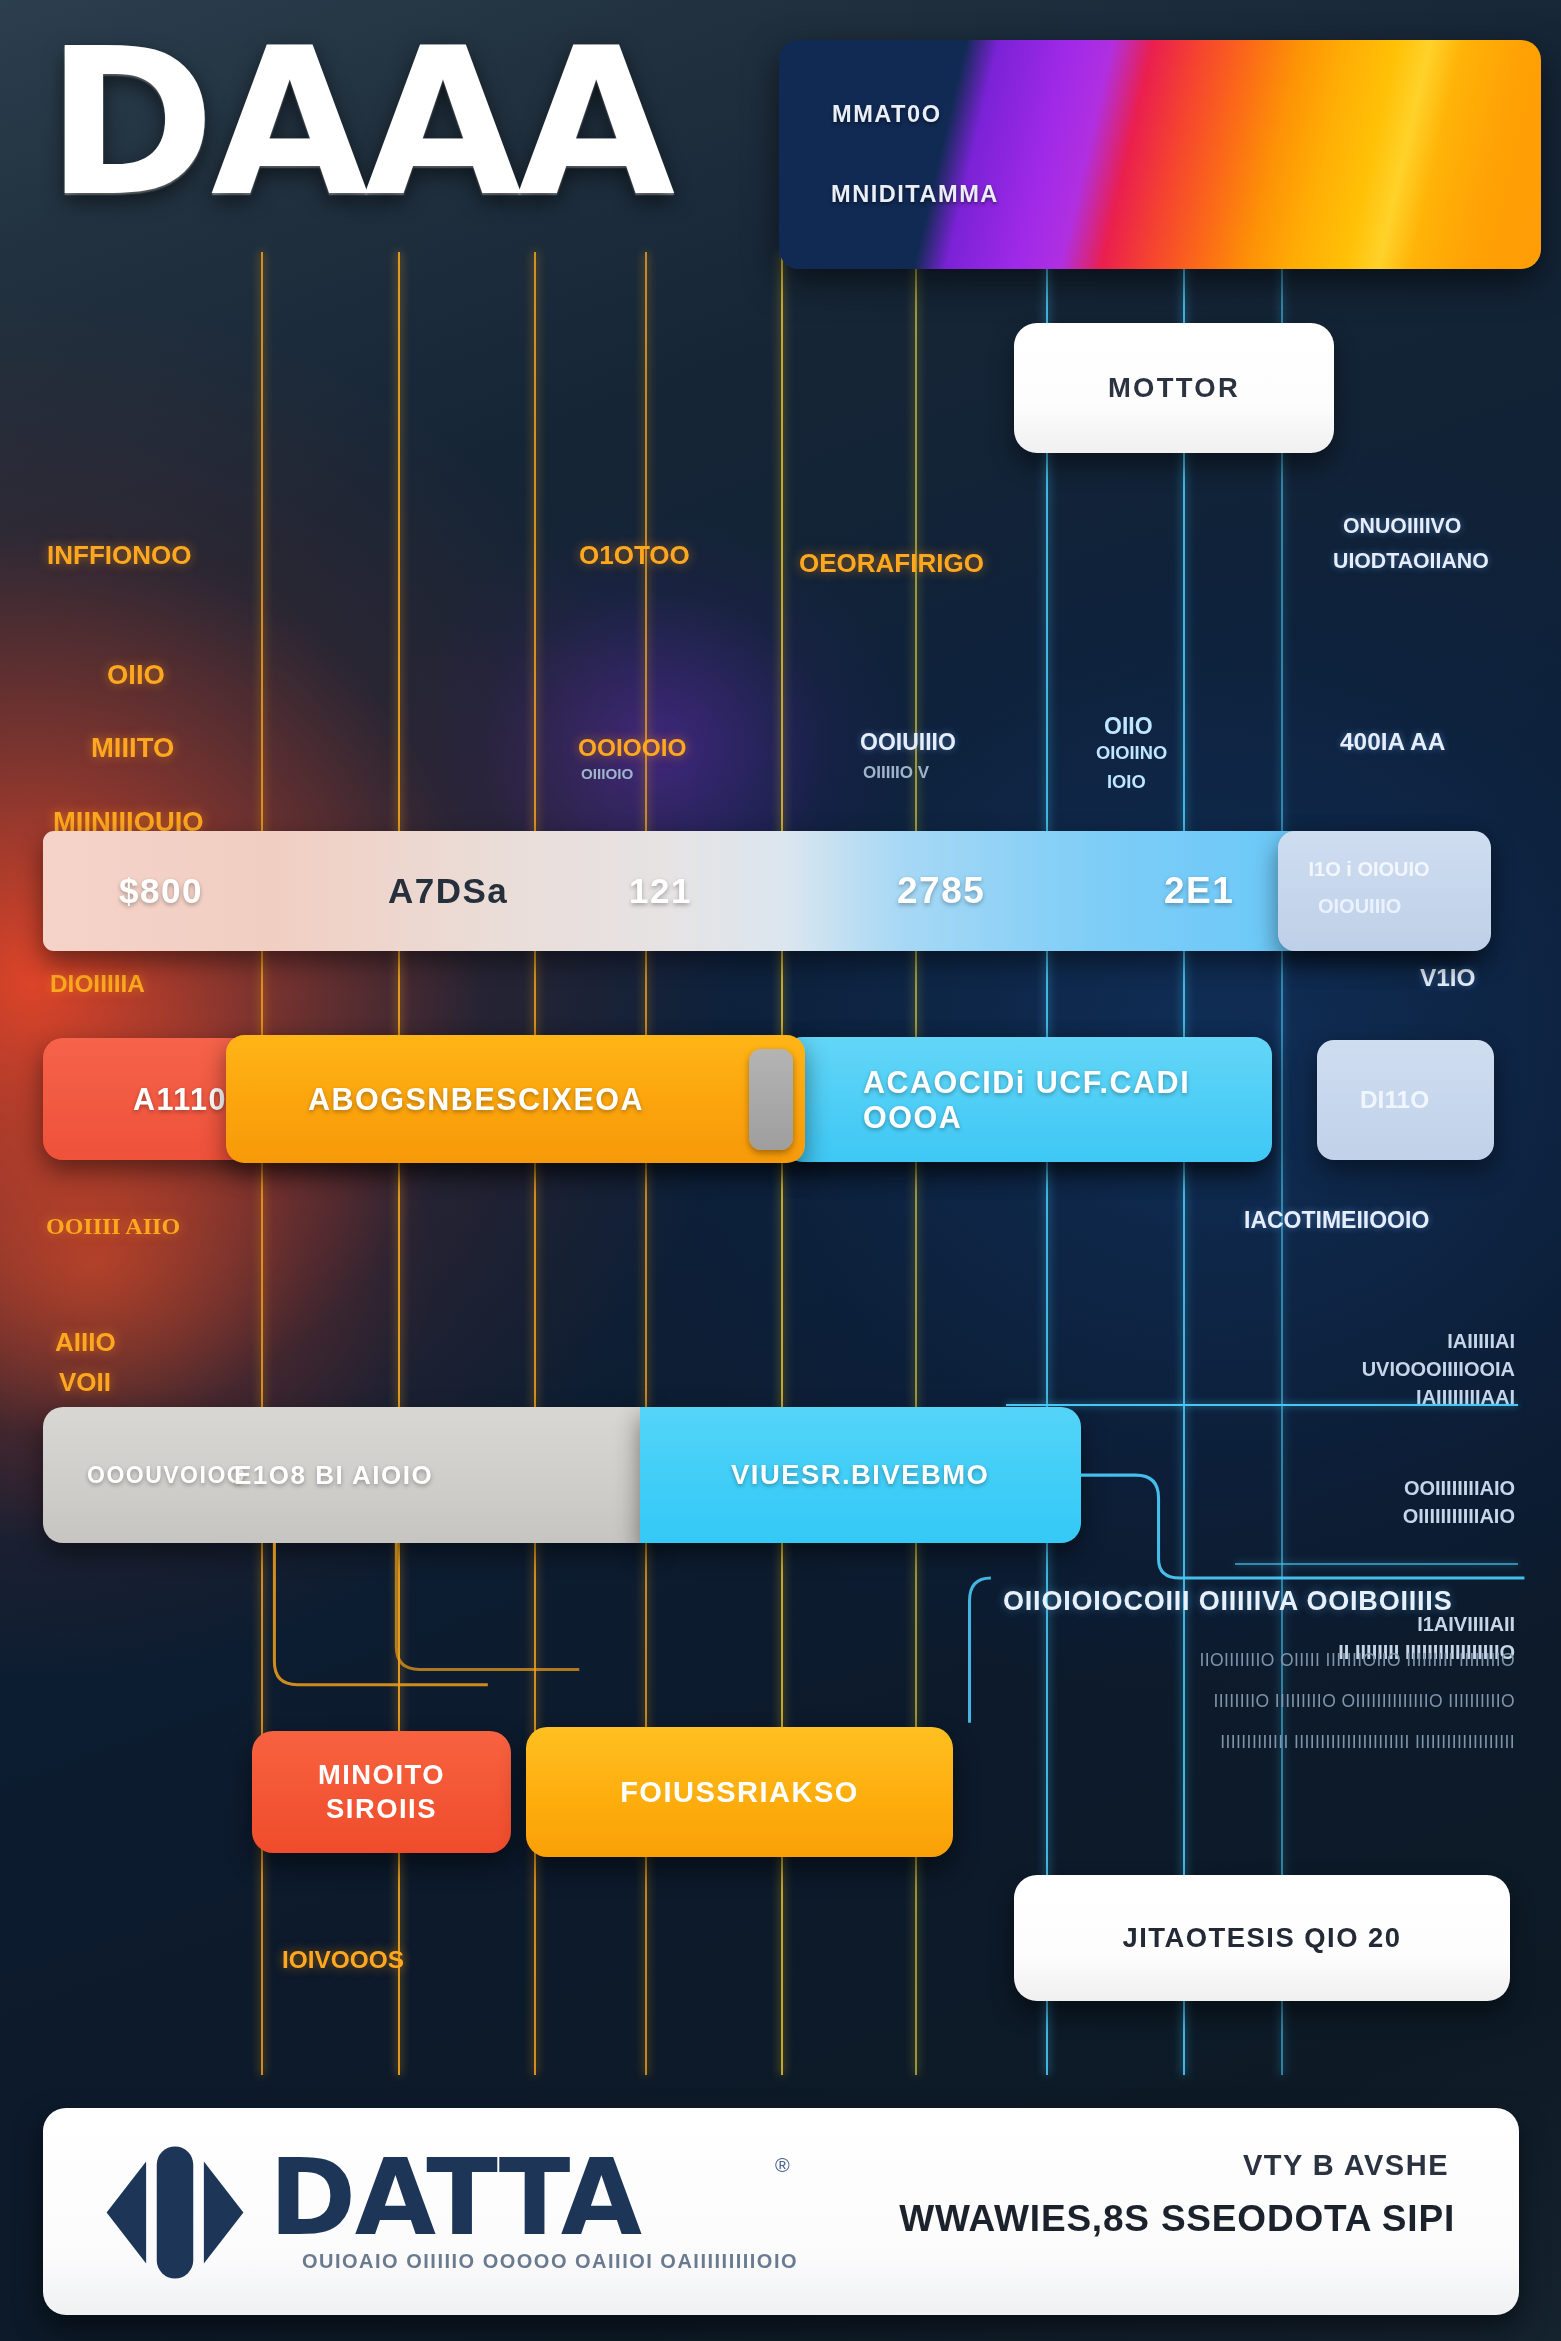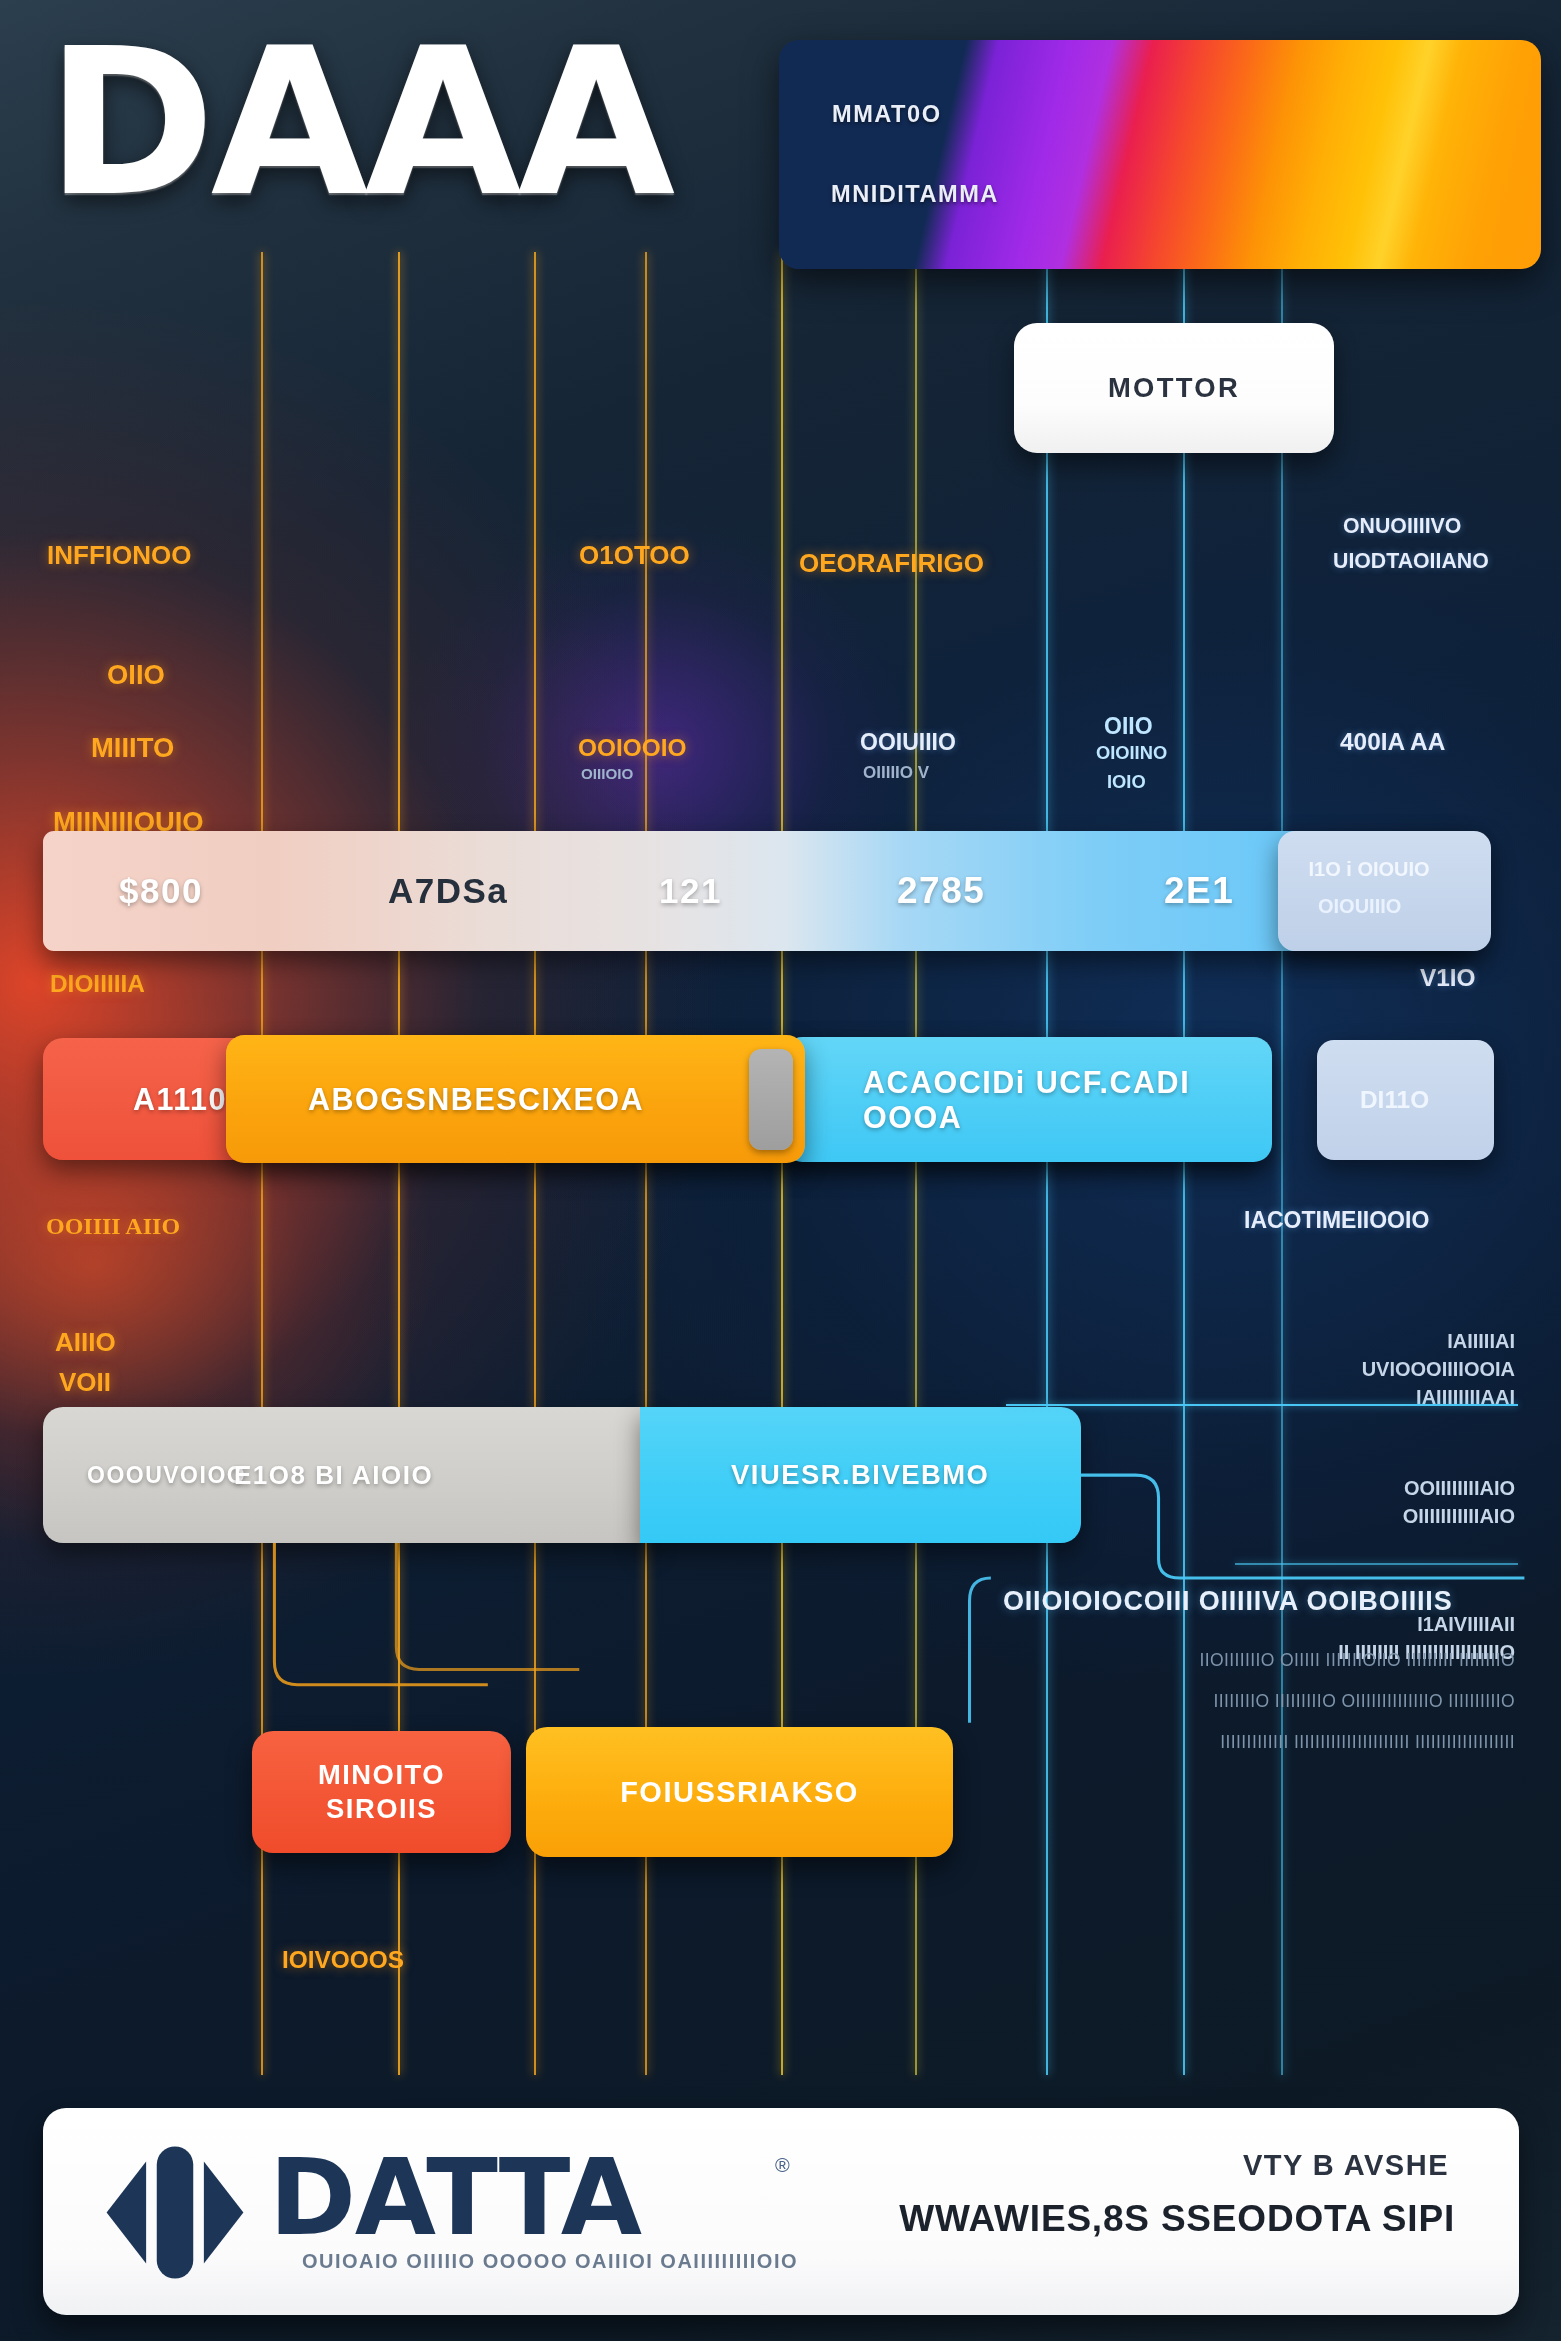--- a/index.html
+++ b/index.html
@@ -244,20 +244,21 @@
     </div>
 
   <div id="title">DAAA</div>
 
   <div id="hero-card">
     <div class="hero-label hl1">MMAT0O</div>
     <div class="hero-label hl2">MNIDITAMMA</div>
   </div>
 
   <div class="chip" id="chip-b">MOTTOR</div>
+  <div class="chip" id="chip-c">JITAOTESIS QIO 20</div>
 
   <div id="labels">
       <div class="lbl amber" style="left: 47px; top: 538px; font-size: 26px;">INFFIONOO</div>
       <div class="lbl amber" style="left: 579px; top: 538px; font-size: 26px;">O1OTOO</div>
       <div class="lbl amber" style="left: 799px; top: 546px; font-size: 26px;">OEORAFIRIGO</div>
       <div class="lbl white" style="left: 1343px; top: 512px; font-size: 21.3px;">ONUOIIIIVO</div>
       <div class="lbl white" style="left: 1333px; top: 547px; font-size: 21.3px;">UIODTAOIIANO</div>
       <div class="lbl amber" style="left: 107px; top: 657px; font-size: 27.4px;">OIIO</div>
       <div class="lbl amber" style="left: 91px; top: 730px; font-size: 27.4px;">MIIITO</div>
       <div class="lbl amber" style="left: 53px; top: 804px; font-size: 27.4px;">MIINIIIOUIO</div>
@@ -274,21 +275,21 @@
       <div class="lbl amber" style="left: 46px; top: 1211px; font-size: 24px; font-family: Liberation Serif, serif;">OOIIII AIIO</div>
       <div class="lbl white" style="left: 1244px; top: 1205px; font-size: 23px;">IACOTIMEIIOOIO</div>
       <div class="lbl amber" style="left: 55px; top: 1325px; font-size: 26px;">AIIIO</div>
       <div class="lbl amber" style="left: 59px; top: 1365px; font-size: 26px;">VOII</div>
       <div class="lbl amber" style="left: 282px; top: 1944px; font-size: 24.4px;">IOIVOOOS</div>
     </div>
 
   <div class="bar" id="bar1">
     <span class="val" style="left:76px;  font-size:35px;">$800</span>
     <span class="val dark" style="left:345px; font-size:35px;">A7DSa</span>
-    <span class="val" style="left:616px;  font-size:35px;text-align:right;">121</span>
+    <span class="val" style="left:586px;  font-size:35px;text-align:right;">121</span>
     <span class="val" style="left:854px; font-size:37px;text-align:center;">2785</span>
     <span class="val" style="left:1121px; font-size:37px;">2E1</span>
   </div>
   <div class="bar" id="bar1-tail">
     <span style="position:absolute;left:30.5px;top:27.4px;color:#f2f7ff;font-size:20px;font-weight:700;">I1O i OIOUIO</span>
     <span style="position:absolute;left:40px;top:64px;color:#eaf2ff;font-size:20px;font-weight:700;">OIOUIIIO</span>
   </div>
 
   <div class="bar" id="bar2-track">
     <span class="val" style="left:90px; font-size:30.5px;">A1110</span>

